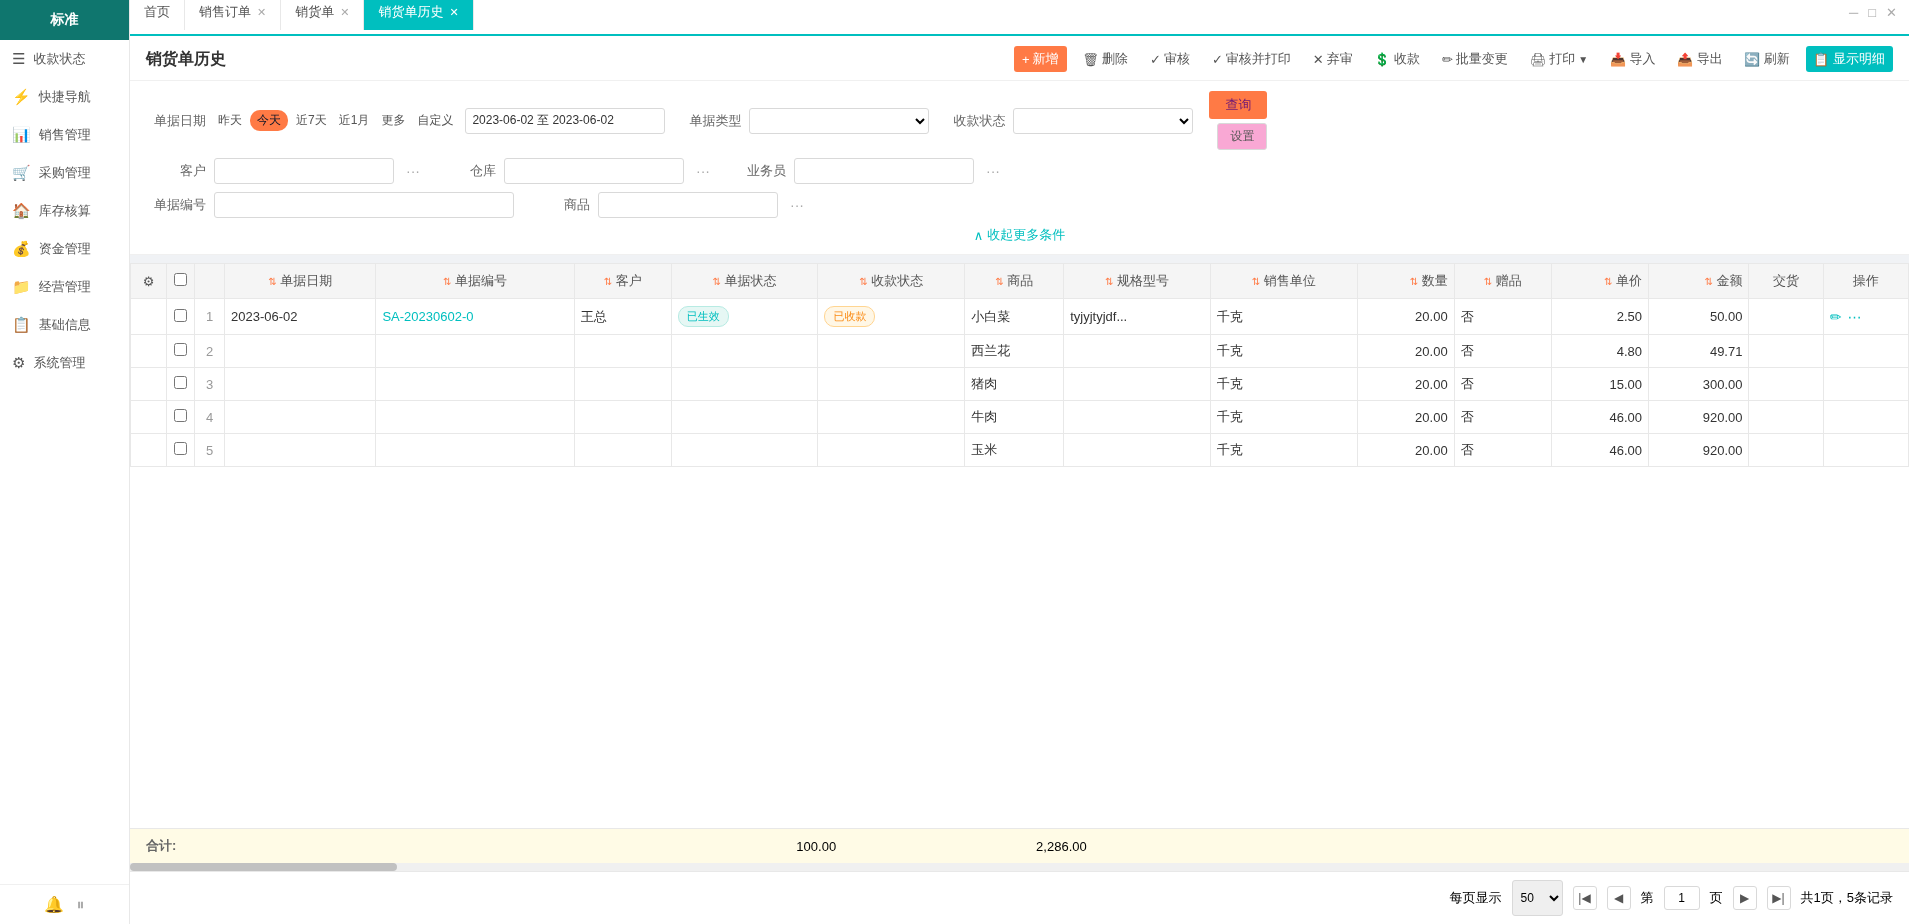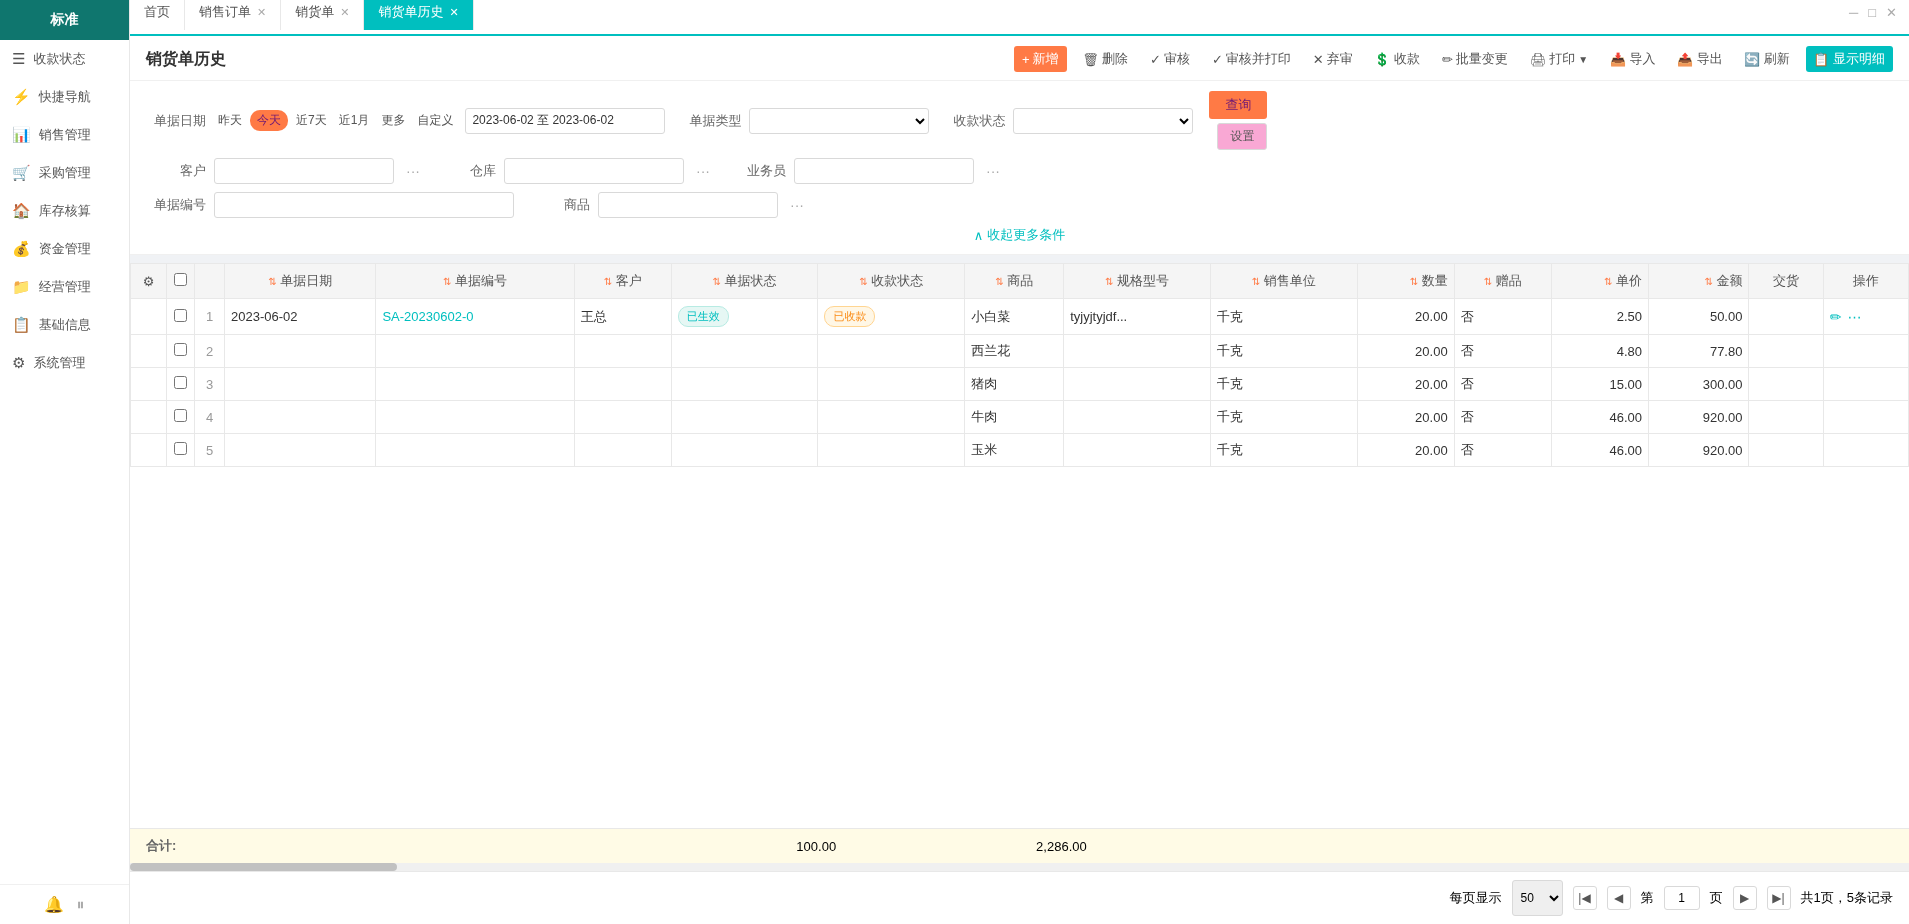--- a/index.html
+++ b/index.html
@@ -139,21 +139,21 @@
     }
     .filter-date-btns { display: flex; gap: 4px; align-items: center; }
     .date-btn {
       color: #555;
       cursor: pointer;
       font-size: 12px;
       padding: 2px 4px;
     }
     .date-btn.active {
       background: #ff7a45;
-      color: #701a75;
+      color: #0f172a;
       border-radius: 10px;
       padding: 2px 7px;
     }
     .filter-input {
       border: 1px solid #d9d9d9;
       border-radius: 3px;
       height: 26px;
       padding: 0 6px;
       outline: none;
       font-size: 12px;
@@ -572,21 +572,21 @@
               <td style="color:#00bfbf;cursor:pointer;"></td>
               <td></td>
               <td></td>
               <td></td>
               <td>西兰花</td>
               <td></td>
               <td>千克</td>
               <td style="text-align:right;">20.00</td>
               <td>否</td>
               <td style="text-align:right;">4.80</td>
-              <td style="text-align:right;">77.80</td>
+              <td style="text-align:right;">49.71</td>
               <td></td>
               <td></td>
             </tr>
             <tr>
               <td></td>
               <td class="check-col"><input type="checkbox" style=""></td>
               <td style="text-align:center;color:#999;">3</td>
               <td></td>
               <td style="color:#00bfbf;cursor:pointer;"></td>
               <td></td>

